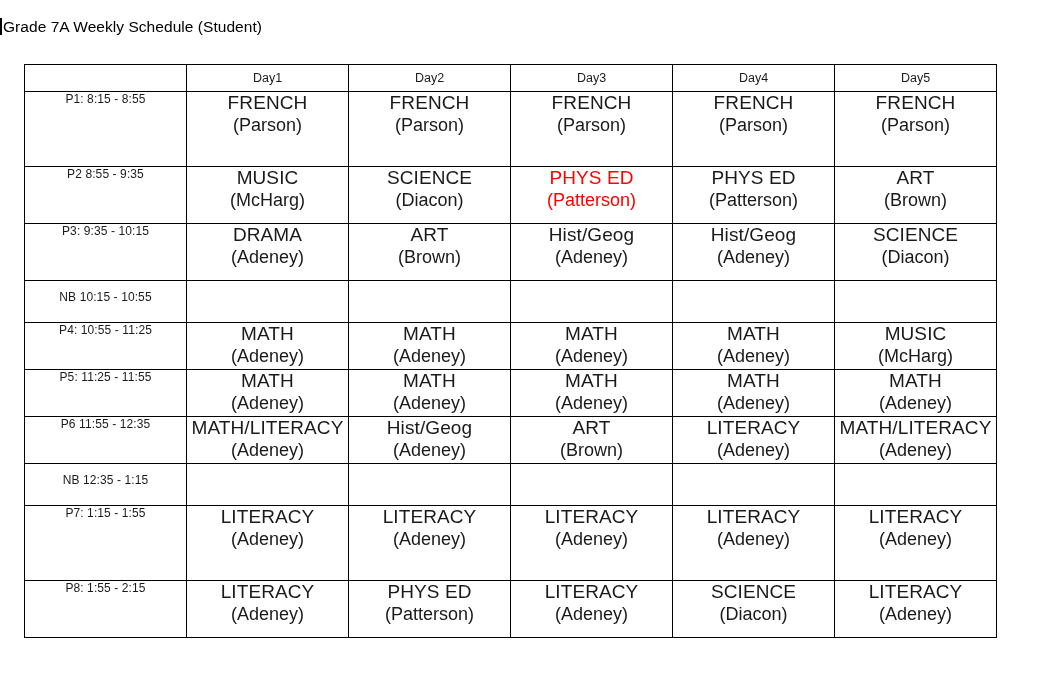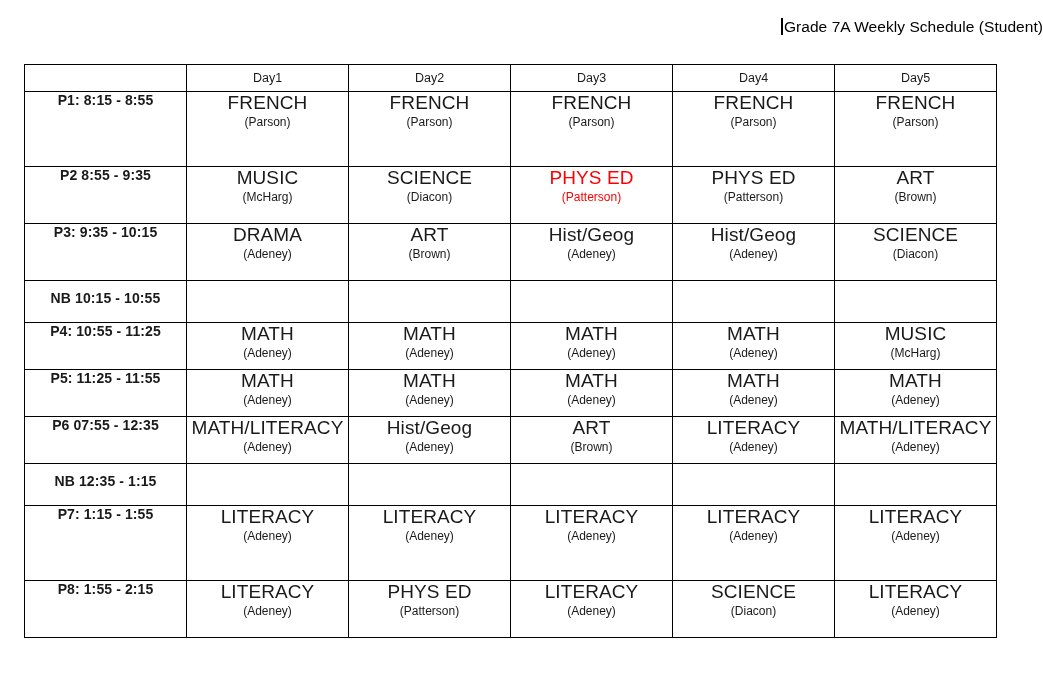--- a/index.html
+++ b/index.html
@@ -16,21 +16,21 @@
     overflow: hidden;
     position: relative;
   }
 
   
   .title-bar {
     position: absolute;
     top: 18px;
     left: 0;
     width: 1043px;
-    text-align: right;
+    text-align: left;
     height: 26px;
   }
   .title-wrap {
     display: inline-block;
     position: relative;
     white-space: nowrap;
   }
   .caret {
     display: inline-block;
     width: 2px;
@@ -75,43 +75,42 @@
     height: 26px;
     font-weight: normal;
     font-size: 12.5px;
     color: #1a1a1a;
     vertical-align: middle;
   }
   tr.head th.corner { border-left: 1px solid #000; }
 
   
   td.time {
-    font-size: 14px;
+    font-size: 12px;
     color: #1a1a1a;
     padding-top: 12px;
     letter-spacing: 0.1px;
-    font-weight: bold;
   }
   tr.break td.time { padding-top: 9px; }
 
   
   td.slot {
     padding-top: 9px;
     line-height: 1.18;
   }
   .subject {
     display: block;
     font-size: 19px;
     color: #1a1a1a;
     letter-spacing: 0.1px;
     white-space: nowrap;
   }
   .teacher {
     display: block;
-    font-size: 12px;
+    font-size: 18px;
     color: #1a1a1a;
     margin-top: 1px;
     white-space: nowrap;
   }
   .subject.bold,
   .teacher.bold { font-weight: normal; }
   .subject.red,
   .teacher.red { color: #ff0000; }
 
   
@@ -269,21 +268,21 @@
           <td class="slot">
             <span class="subject">MATH</span>
             <span class="teacher">(Adeney)</span>
           </td>
           <td class="slot">
             <span class="subject">MATH</span>
             <span class="teacher">(Adeney)</span>
           </td>
         </tr>
         <tr class="r-short">
-          <td class="time">P6 07:55 - 12:35</td>
+          <td class="time">P6 11:55 - 12:35</td>
           <td class="slot">
             <span class="subject bold">MATH/LITERACY</span>
             <span class="teacher">(Adeney)</span>
           </td>
           <td class="slot">
             <span class="subject">Hist/Geog</span>
             <span class="teacher">(Adeney)</span>
           </td>
           <td class="slot">
             <span class="subject">ART</span>

